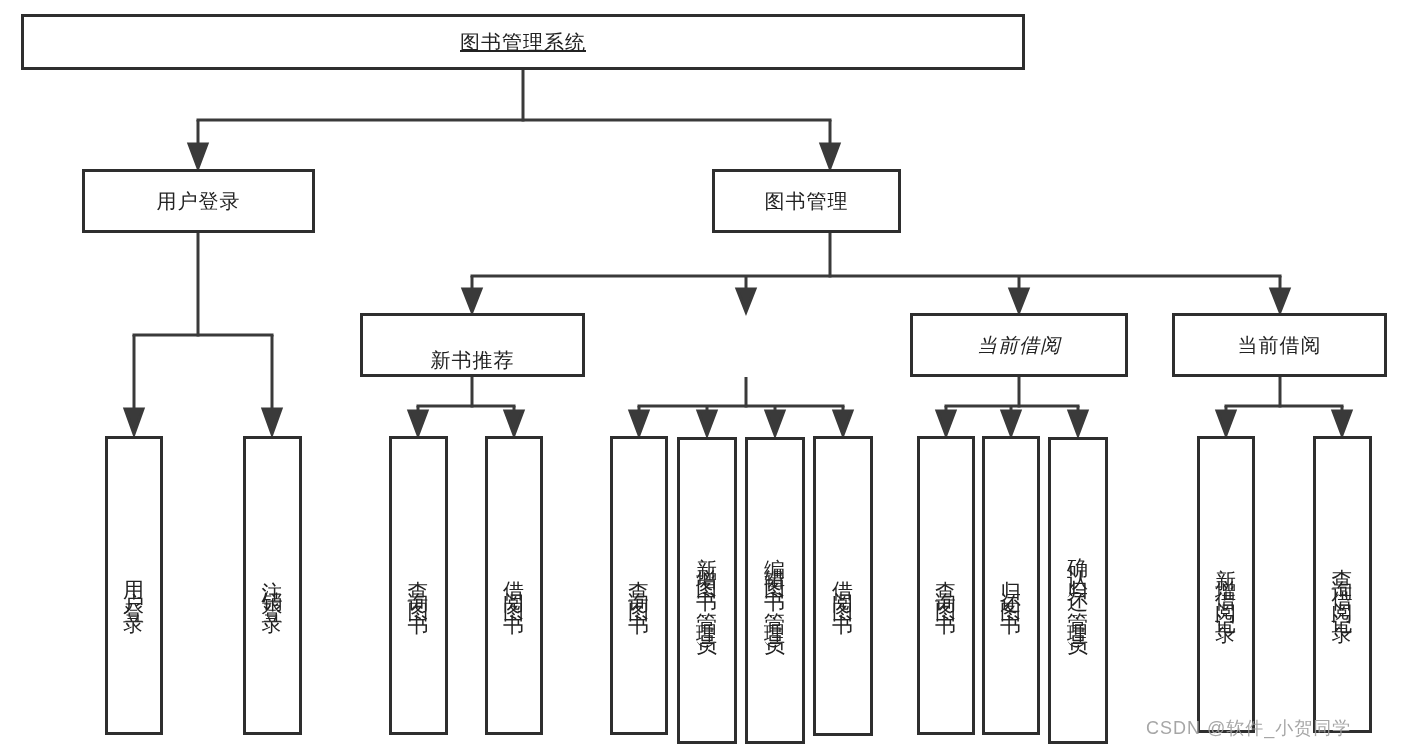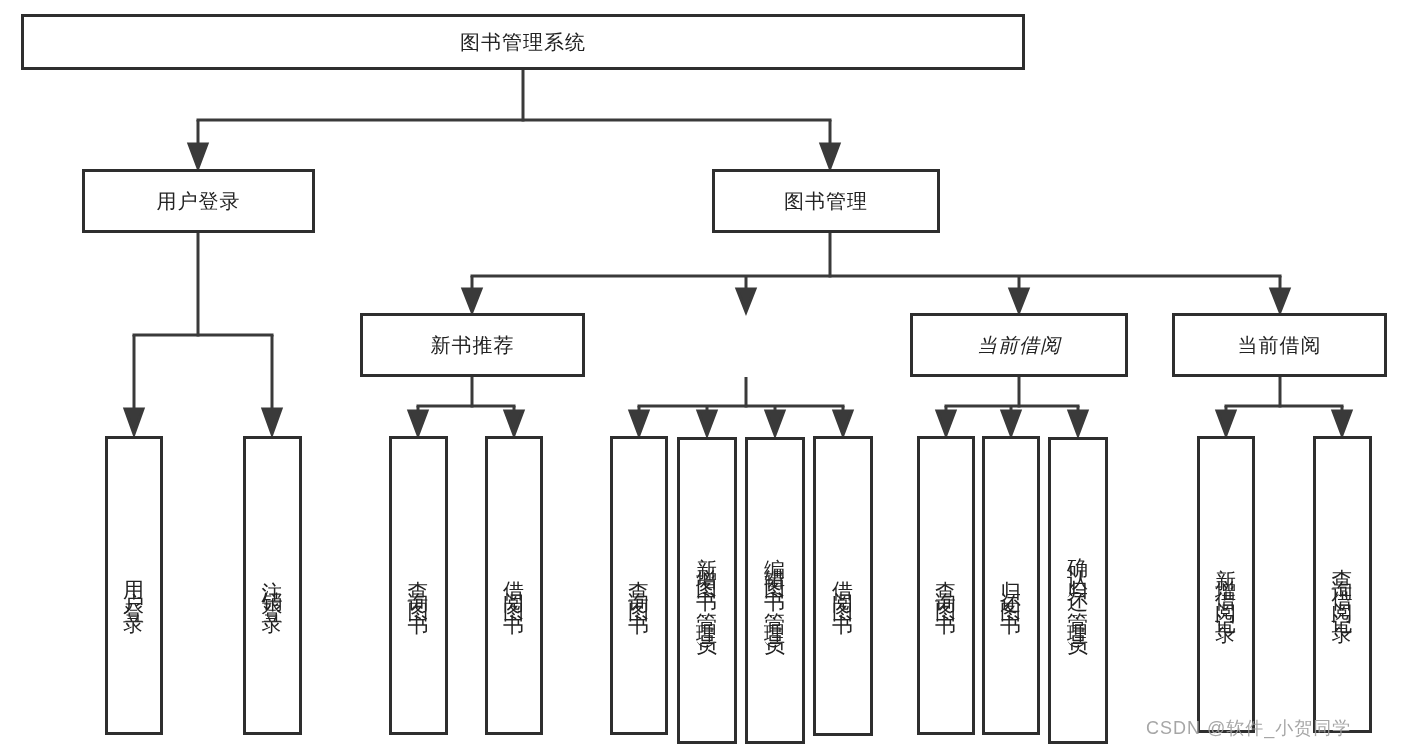--- a/index.html
+++ b/index.html
@@ -98,32 +98,32 @@
 
       <line x1="1280" y1="377" x2="1280" y2="407.5"></line>
       <line x1="1224.5" y1="406" x2="1343.5" y2="406"></line>
       <line x1="1226" y1="406" x2="1226" y2="414"></line>
       <polygon points="1217,411 1235,411 1226,435"></polygon>
       <line x1="1342" y1="406" x2="1342" y2="414"></line>
       <polygon points="1333,411 1351,411 1342,435"></polygon>
     </g>
   </svg>
 
-  <div class="box" style="left:21px; top:14px; width:1004px; height:56px;">
+  <div class="box" style="left:21px; top:14px; width:1004px; height:56px;text-decoration:underline;">
     <span class="hlabel">图书管理系统</span>
   </div>
 
   <div class="box" style="left:82px; top:169px; width:233px; height:64px;">
     <span class="hlabel">用户登录</span>
   </div>
-  <div class="box" style="left:712px; top:169px; width:228px; height:64px;">
+  <div class="box" style="left:712px; top:169px; width:189px; height:64px;">
     <span class="hlabel">图书管理</span>
   </div>
 
-  <div class="box" style="left:360px; top:313px; width:225px; height:64px;">
+  <div class="box" style="left:360px; top:313px; width:225px; height:64px;align-items:flex-end;">
     <span class="hlabel">新书推荐</span>
   </div>
   <div class="box" style="left:910px; top:313px; width:218px; height:64px;font-style:italic;">
     <span class="hlabel">当前借阅</span>
   </div>
   <div class="box" style="left:1172px; top:313px; width:215px; height:64px;">
     <span class="hlabel">当前借阅</span>
   </div>
 
   <div class="box" style="left:105px; top:436px; width:58px; height:299px;">

